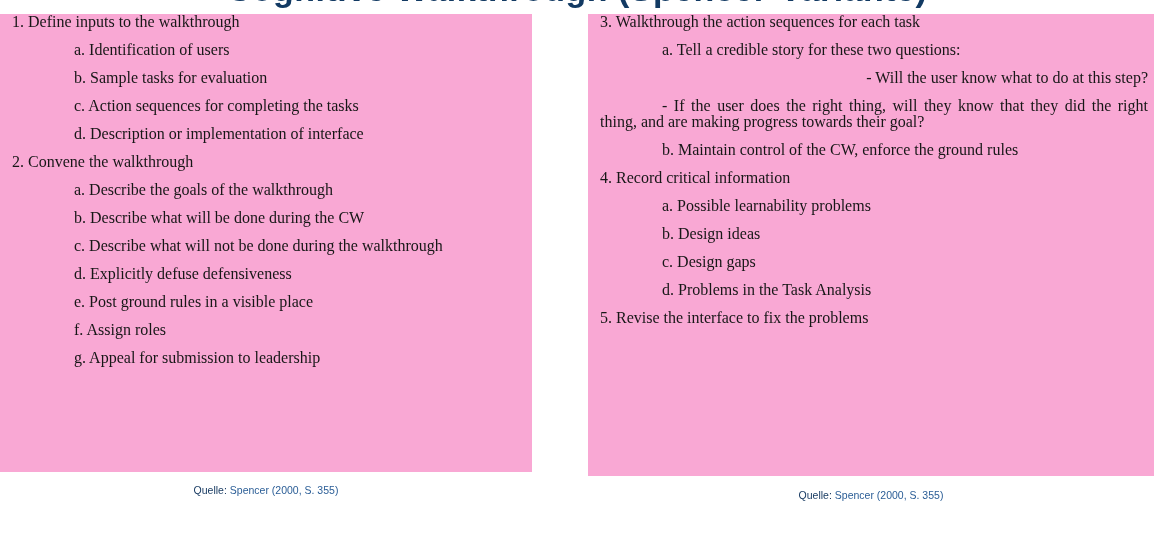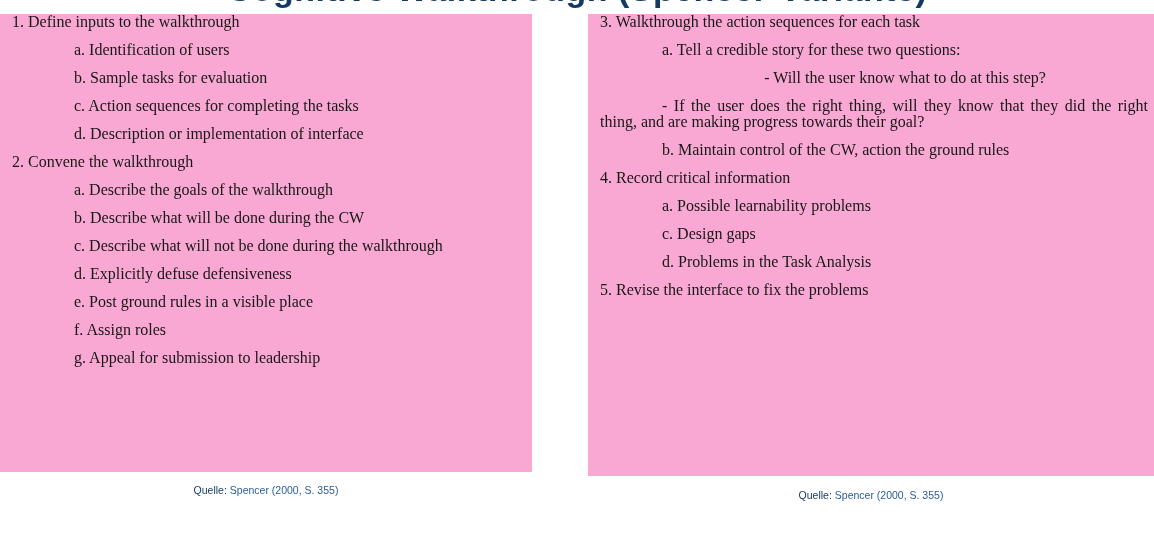--- a/index.html
+++ b/index.html
@@ -89,21 +89,21 @@
     text-align: left;
   }
   
   .lvl-dash {
     margin-left: 12px;
     text-indent: 62px;
     text-align: justify;
     margin-bottom: 10px;
   }
   .lvl-dash.single {
-    text-align: center;
+    text-align: right;
   }
 
   .scan-left .lvl-num  { margin-bottom: 12px; }
   .scan-left .lvl-let  { margin-bottom: 12px; }
   .scan-right .lvl-num { margin-bottom: 12px; }
   .scan-right .lvl-let { margin-bottom: 12px; margin-top: 6px; }
   .scan-right .lvl-dash{ margin-bottom: 12px; }
 
   
   .citation {
@@ -157,23 +157,24 @@
 <div class="citation citation-left">
   <span class="cit-label">Quelle:</span><span class="cit-src"> Spencer (2000, S. 355)</span>
 </div>
 
 <div class="scan scan-right">
   <div class="scan-body">
       <p class="line lvl-num single">3. Walkthrough the action sequences for each task</p>
       <p class="line lvl-let single">a. Tell a credible story for these two questions:</p>
       <p class="line lvl-dash single">- Will the user know what to do at this step?</p>
       <p class="line lvl-dash">- If the user does the right thing, will they know that they did the right thing, and are making progress towards their goal?</p>
-      <p class="line lvl-let">b. Maintain control of the CW, action the ground rules</p>
+      <p class="line lvl-let">b. Maintain control of the CW, enforce the ground rules</p>
       <p class="line lvl-num single">4. Record critical information</p>
       <p class="line lvl-let single">a. Possible learnability problems</p>
+      <p class="line lvl-let single">b. Design ideas</p>
       <p class="line lvl-let single">c. Design gaps</p>
       <p class="line lvl-let single">d. Problems in the Task Analysis</p>
       <p class="line lvl-num single">5. Revise the interface to fix the problems</p>
     </div>
 </div>
 <div class="citation citation-right">
   <span class="cit-label">Quelle:</span><span class="cit-src"> Spencer (2000, S. 355)</span>
 </div>
 
 </body></html>

